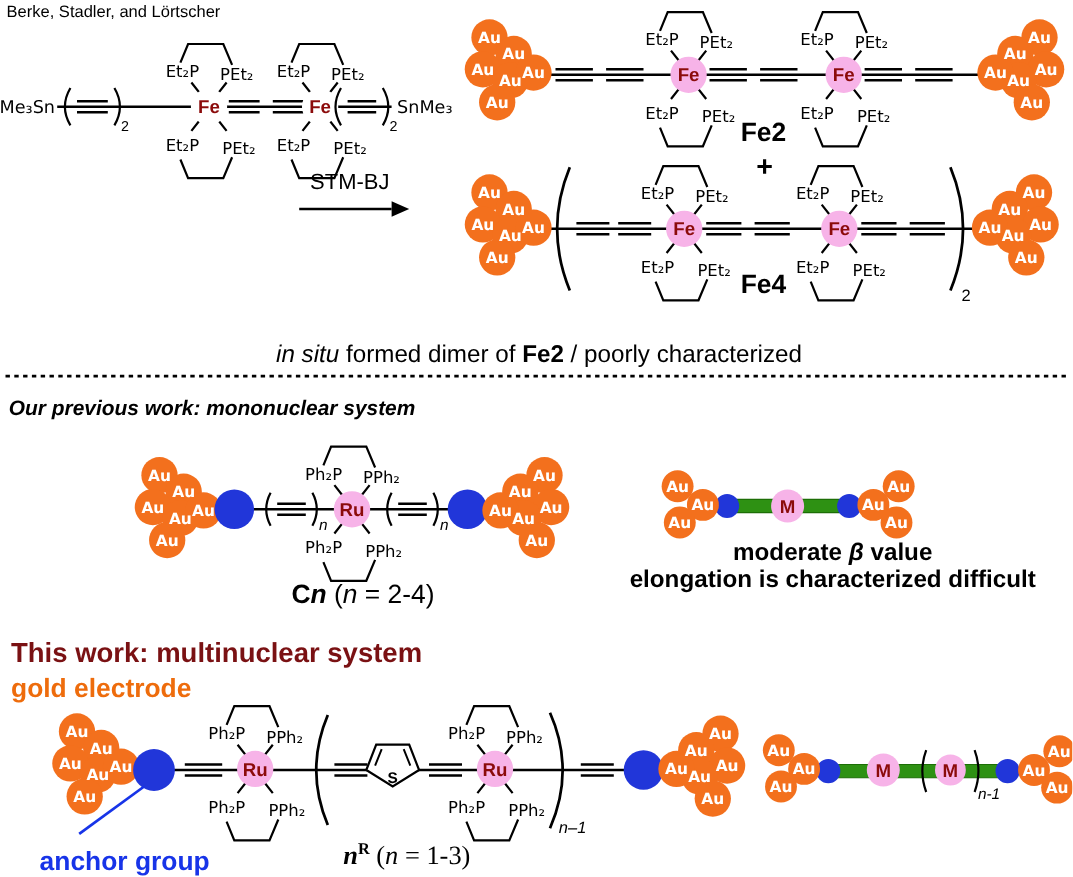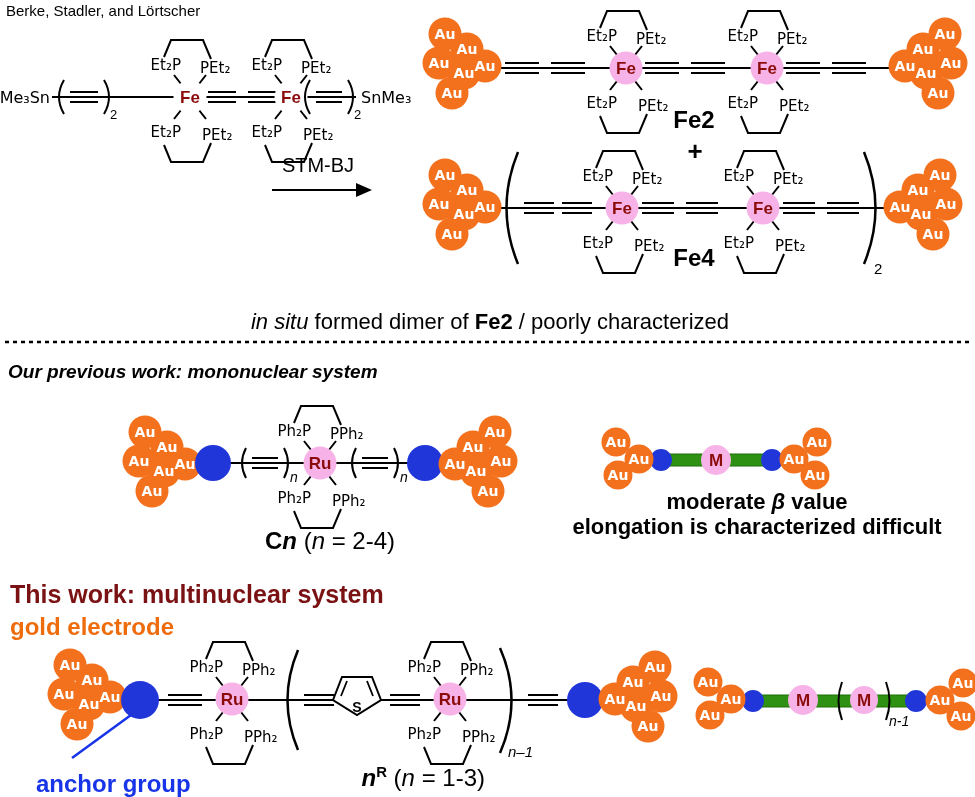--- a/index.html
+++ b/index.html
@@ -34,21 +34,21 @@
   .ringdb{stroke:#000;stroke-width:1.8;}
   .stext{font:bold 14px "Liberation Sans",sans-serif;fill:#000;text-anchor:middle;}
   #title{left:6px;top:2px;font-size:15px;}
   #insitu{left:150px;top:289px;width:680px;text-align:center;font-size:22px;margin-top:20px;}
   #prevwork{left:8px;top:361px;font-size:19px;font-weight:bold;font-style:italic;}
   #cnlabel{left:235px;top:527px;width:190px;text-align:center;font-size:24px;}
   #modtxt{left:545px;top:489px;width:424px;text-align:center;font-weight:bold;font-size:22px;line-height:25px;}
   #thiswork{left:10px;top:580px;font-size:25px;font-weight:bold;color:var(--maroon);}
   #goldel{left:10px;top:613px;font-size:24px;font-weight:bold;color:var(--orange);}
   #anchortxt{left:36px;top:758px;font-size:24px;font-weight:bold;color:var(--bluetext);margin-top:12px;}
-  #nrlabel{left:295px;top:764px;width:190px;text-align:right;font-size:24px;}
+  #nrlabel{left:312px;top:764px;width:190px;text-align:left;font-size:24px;font-family:Liberation Serif, serif;}
   #smalltxt{left:688px;top:734px;width:232px;text-align:center;font-weight:bold;font-size:23px;line-height:26px;color:var(--red);}
   .bi{font-weight:bold;font-style:italic;}
   .it{font-style:italic;}
   .bd{font-weight:bold;}
   sup.r{font-size:0.62em;vertical-align:super;font-weight:bold;}
 </style>
 </head>
 <body>
 
 <div id="canvas">

